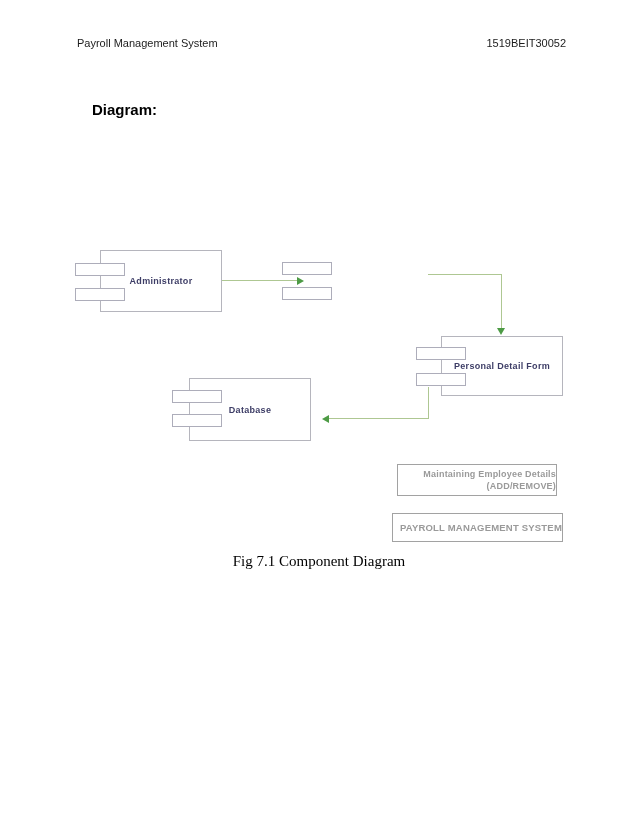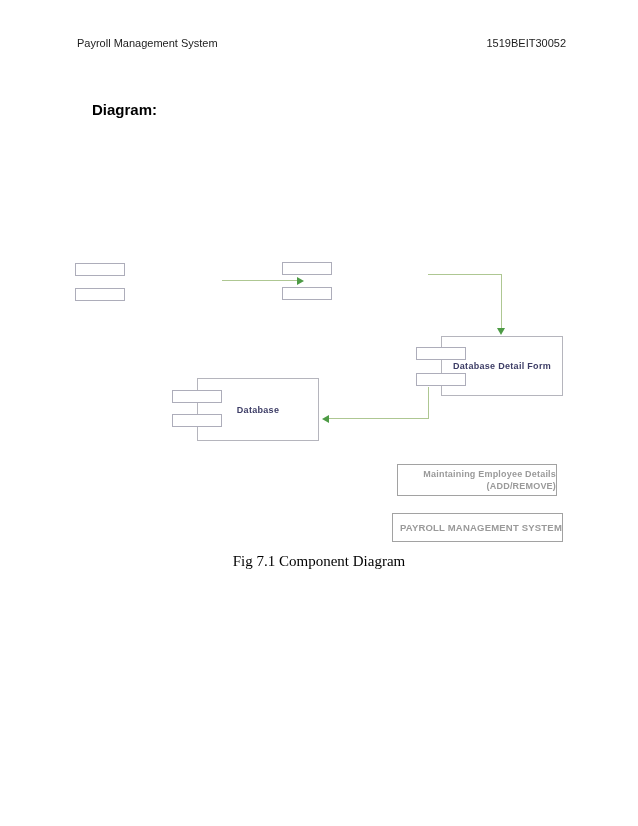--- a/index.html
+++ b/index.html
@@ -89,21 +89,21 @@
   #tab-admin-2        { left: 75px;  top: 288px; }
 
   #comp-login   { left: 307px; top: 250px; width: 121px; height: 61px; }
   #tab-login-1  { left: 282px; top: 262px; }
   #tab-login-2  { left: 282px; top: 287px; }
 
   #comp-pdf    { left: 441px; top: 336px; width: 122px; height: 60px; }
   #tab-pdf-1   { left: 416px; top: 347px; }
   #tab-pdf-2   { left: 416px; top: 373px; }
 
-  #comp-database { left: 197px; top: 378px; width: 122px; height: 63px; }
+  #comp-database { left: 189px; top: 378px; width: 122px; height: 63px; }
   #tab-db-1      { left: 172px; top: 390px; }
   #tab-db-2      { left: 172px; top: 414px; }
 
   
   .line {
     position: absolute;
     background: #aec792;
   }
   .arrow {
     position: absolute;
@@ -162,28 +162,31 @@
 
 <div class="page">
 
   <div class="doc-header">
     <span>Payroll Management System</span>
     <span>1519BEIT30052</span>
   </div>
 
   <div class="section-heading">Diagram:</div>
 
+  <div class="comp" id="comp-administrator">
+    <span class="comp-label">Administrator</span>
+  </div>
   <div class="comp-tab" id="tab-admin-1"></div>
   <div class="comp-tab" id="tab-admin-2"></div>
 
   <div class="comp-tab" id="tab-login-1"></div>
   <div class="comp-tab" id="tab-login-2"></div>
 
   <div class="comp" id="comp-pdf">
-    <span class="comp-label">Database Detail Form</span>
+    <span class="comp-label">Personal Detail Form</span>
   </div>
   <div class="comp-tab" id="tab-pdf-1"></div>
   <div class="comp-tab" id="tab-pdf-2"></div>
 
   <div class="comp" id="comp-database">
     <span class="comp-label">Database</span>
   </div>
   <div class="comp-tab" id="tab-db-1"></div>
   <div class="comp-tab" id="tab-db-2"></div>
 

